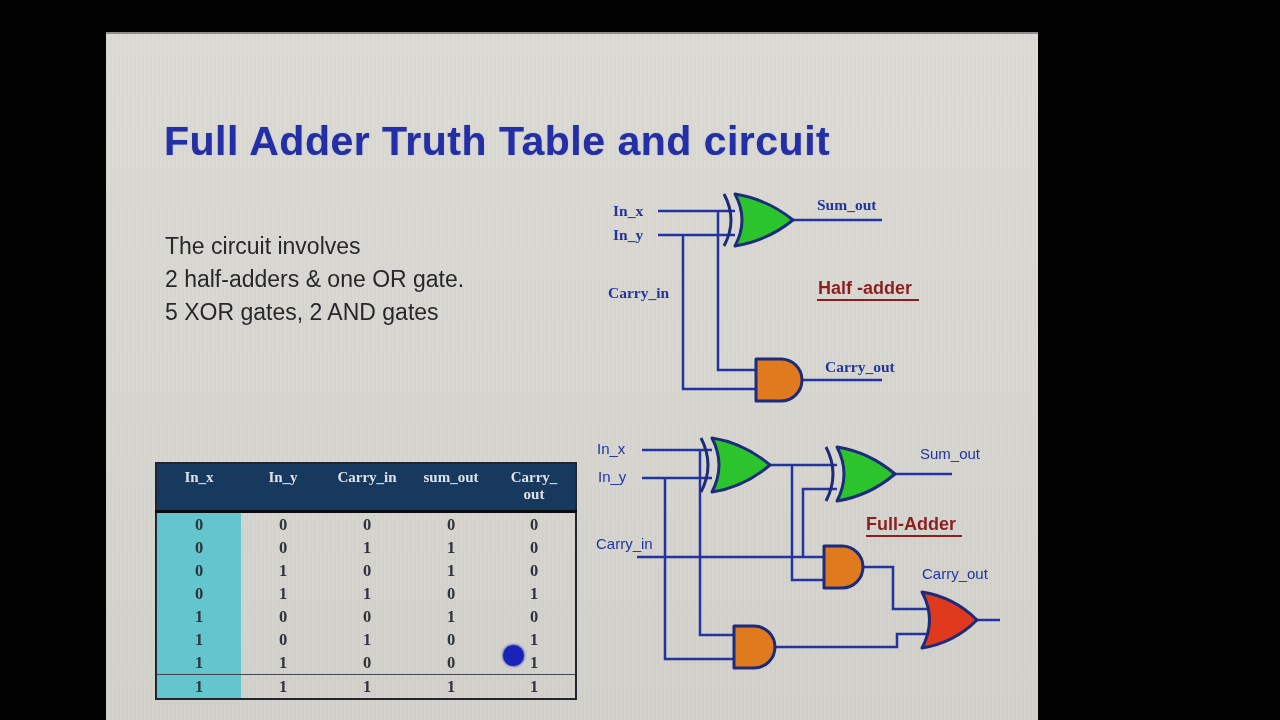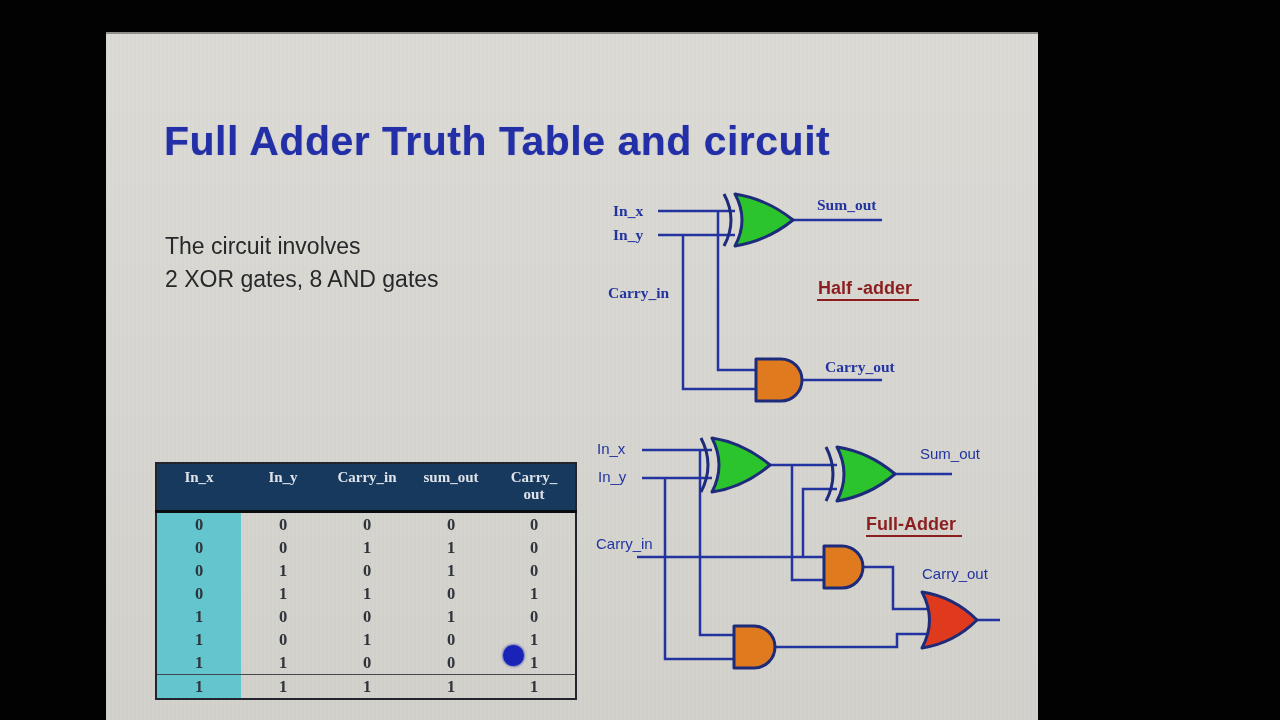--- a/index.html
+++ b/index.html
@@ -53,21 +53,22 @@
 </head>
 <body>
 
 <div class="stage">
   <div class="slide">
 
     <div class="page-title">Full Adder Truth Table and circuit</div>
 
     <div class="description">
       <div>The circuit involves</div>
-      <div>2 XOR gates, 8 AND gates</div>
+      <div>2 half-adders &amp; one OR gate.</div>
+      <div>5 XOR gates, 2 AND gates</div>
     </div>
 
     <table class="truth-table">
       <thead>
         <tr>
             <th><span>In_x</span></th>
             <th><span>In_y</span></th>
             <th><span>Carry_in</span></th>
             <th><span>sum_out</span></th>
             <th><span class="wrap">Carry_out</span></th>

